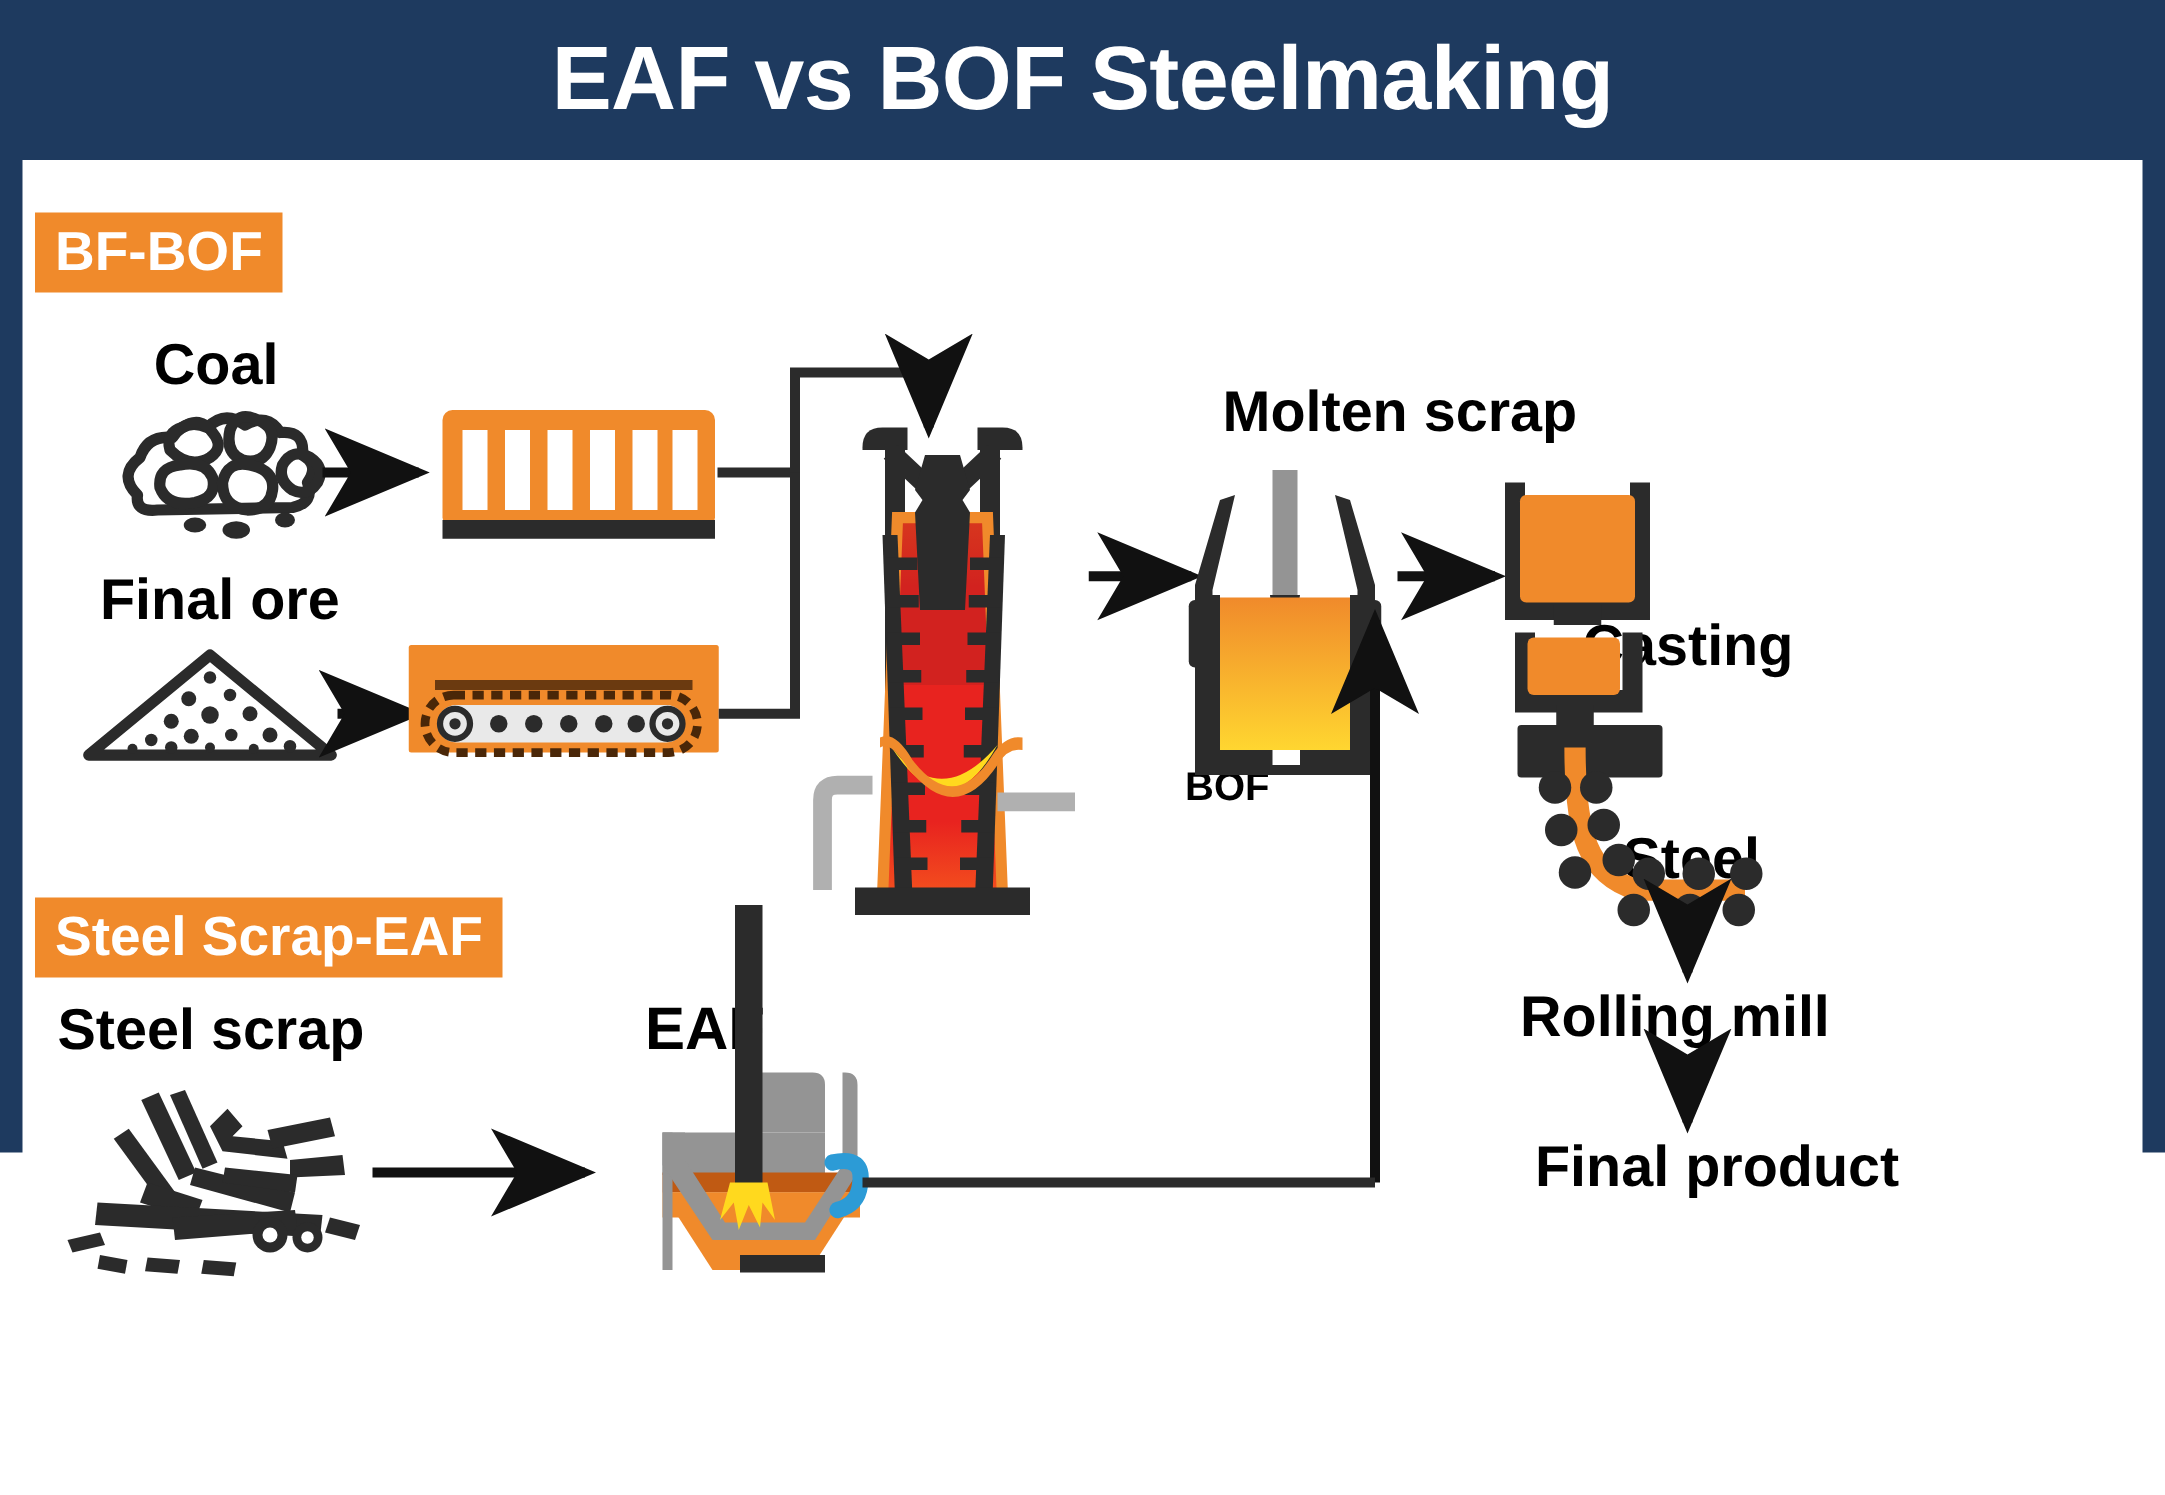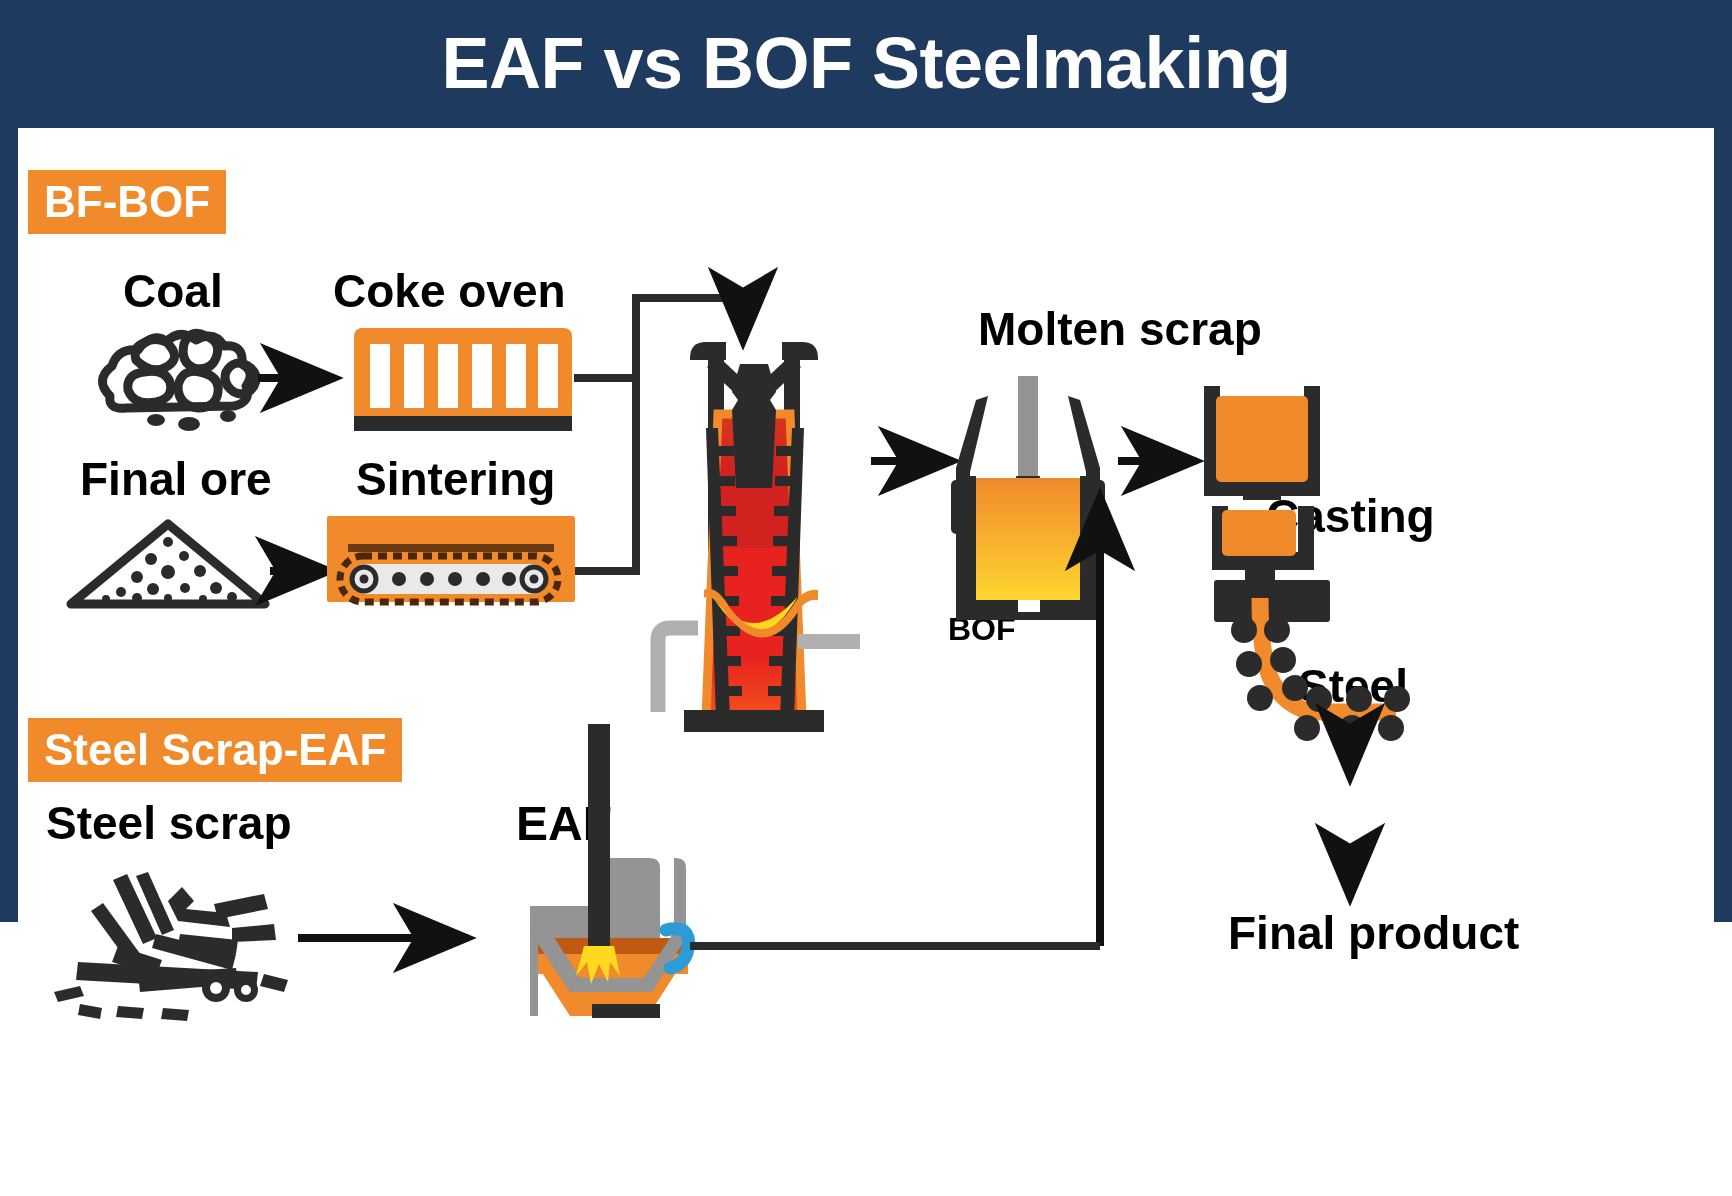--- a/index.html
+++ b/index.html
@@ -64,28 +64,27 @@
 
     <div class="badge" style="left:10px; top:42px; height:64px; font-size:44px;">
       <span>BF-BOF</span>
     </div>
 
     <div class="badge" style="left:10px; top:590px; height:64px; font-size:44px;">
       <span>Steel Scrap-EAF</span>
     </div>
 
     <div class="lbl" style="left:105px; top:140px; font-size:46px;">Coal</div>
-    <div class="lbl" style="left:315px; top:140px; font-size:46px;">Coke oven</div>
     <div class="lbl" style="left:62px; top:328px; font-size:46px;">Final ore</div>
-    <div class="lbl" style="left:338px; top:328px; font-size:46px;">Sintering</div>
     <div class="lbl" style="left:694px; top:485px; font-size:48px;">BF</div>
     <div class="lbl" style="left:960px; top:178px; font-size:46px;">Molten scrap</div>
     <div class="lbl" style="left:930px; top:485px; font-size:32px;">BOF</div>
     <div class="lbl" style="left:1248px; top:365px; font-size:46px;">Casting</div>
     <div class="lbl" style="left:1280px; top:535px; font-size:46px;">Steel</div>
+    <div class="lbl" style="left:1198px; top:662px; font-size:46px;">Rolling mill</div>
     <div class="lbl" style="left:1178px; top:782px; font-size:46px;margin-left:32px;">Final product</div>
     <div class="lbl" style="left:28px; top:672px; font-size:46px;">Steel scrap</div>
     <div class="lbl" style="left:498px; top:672px; font-size:48px;">EAF</div>
 
     <svg id="diagram" viewBox="0 0 1696 1052">
       <defs>
         <marker id="ah" markerWidth="11" markerHeight="11" refX="9.4" refY="5" orient="auto">
           <path d="M0,0.6 L10.5,5 L0,9.4 L2.6,5 Z" fill="#111111"></path>
         </marker>
         <linearGradient id="bofgrad" x1="0" y1="0" x2="0" y2="1">

